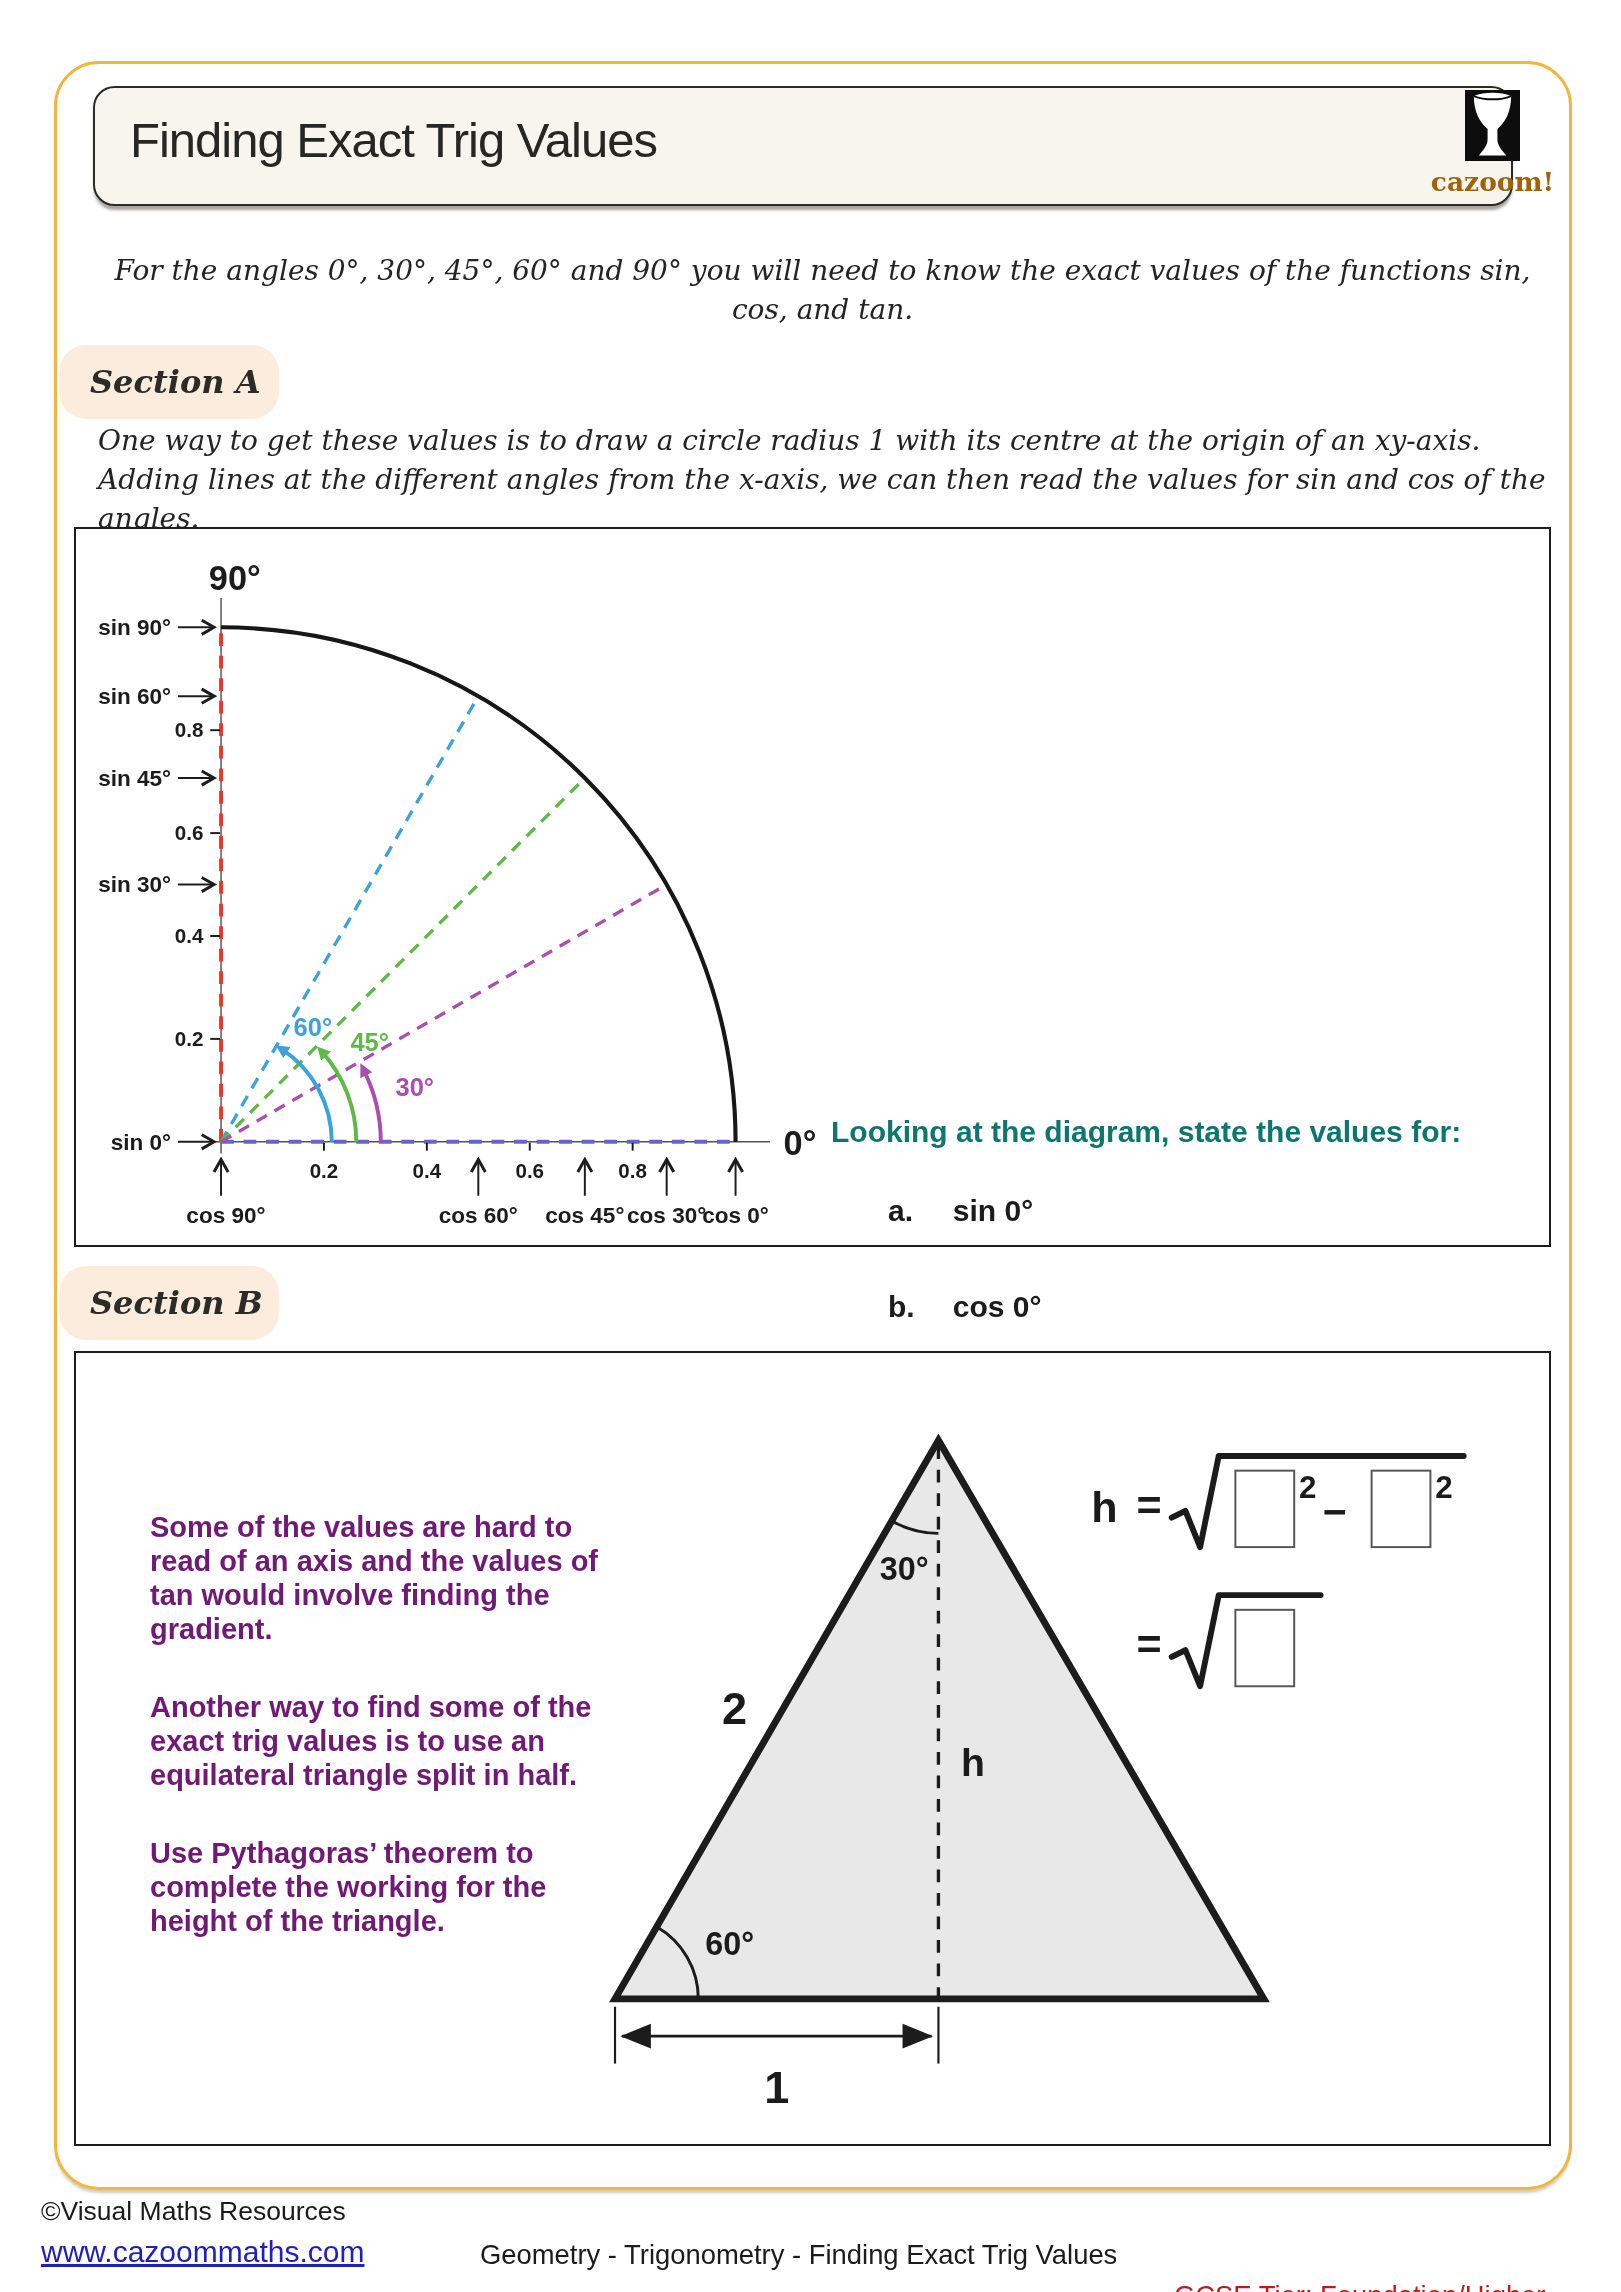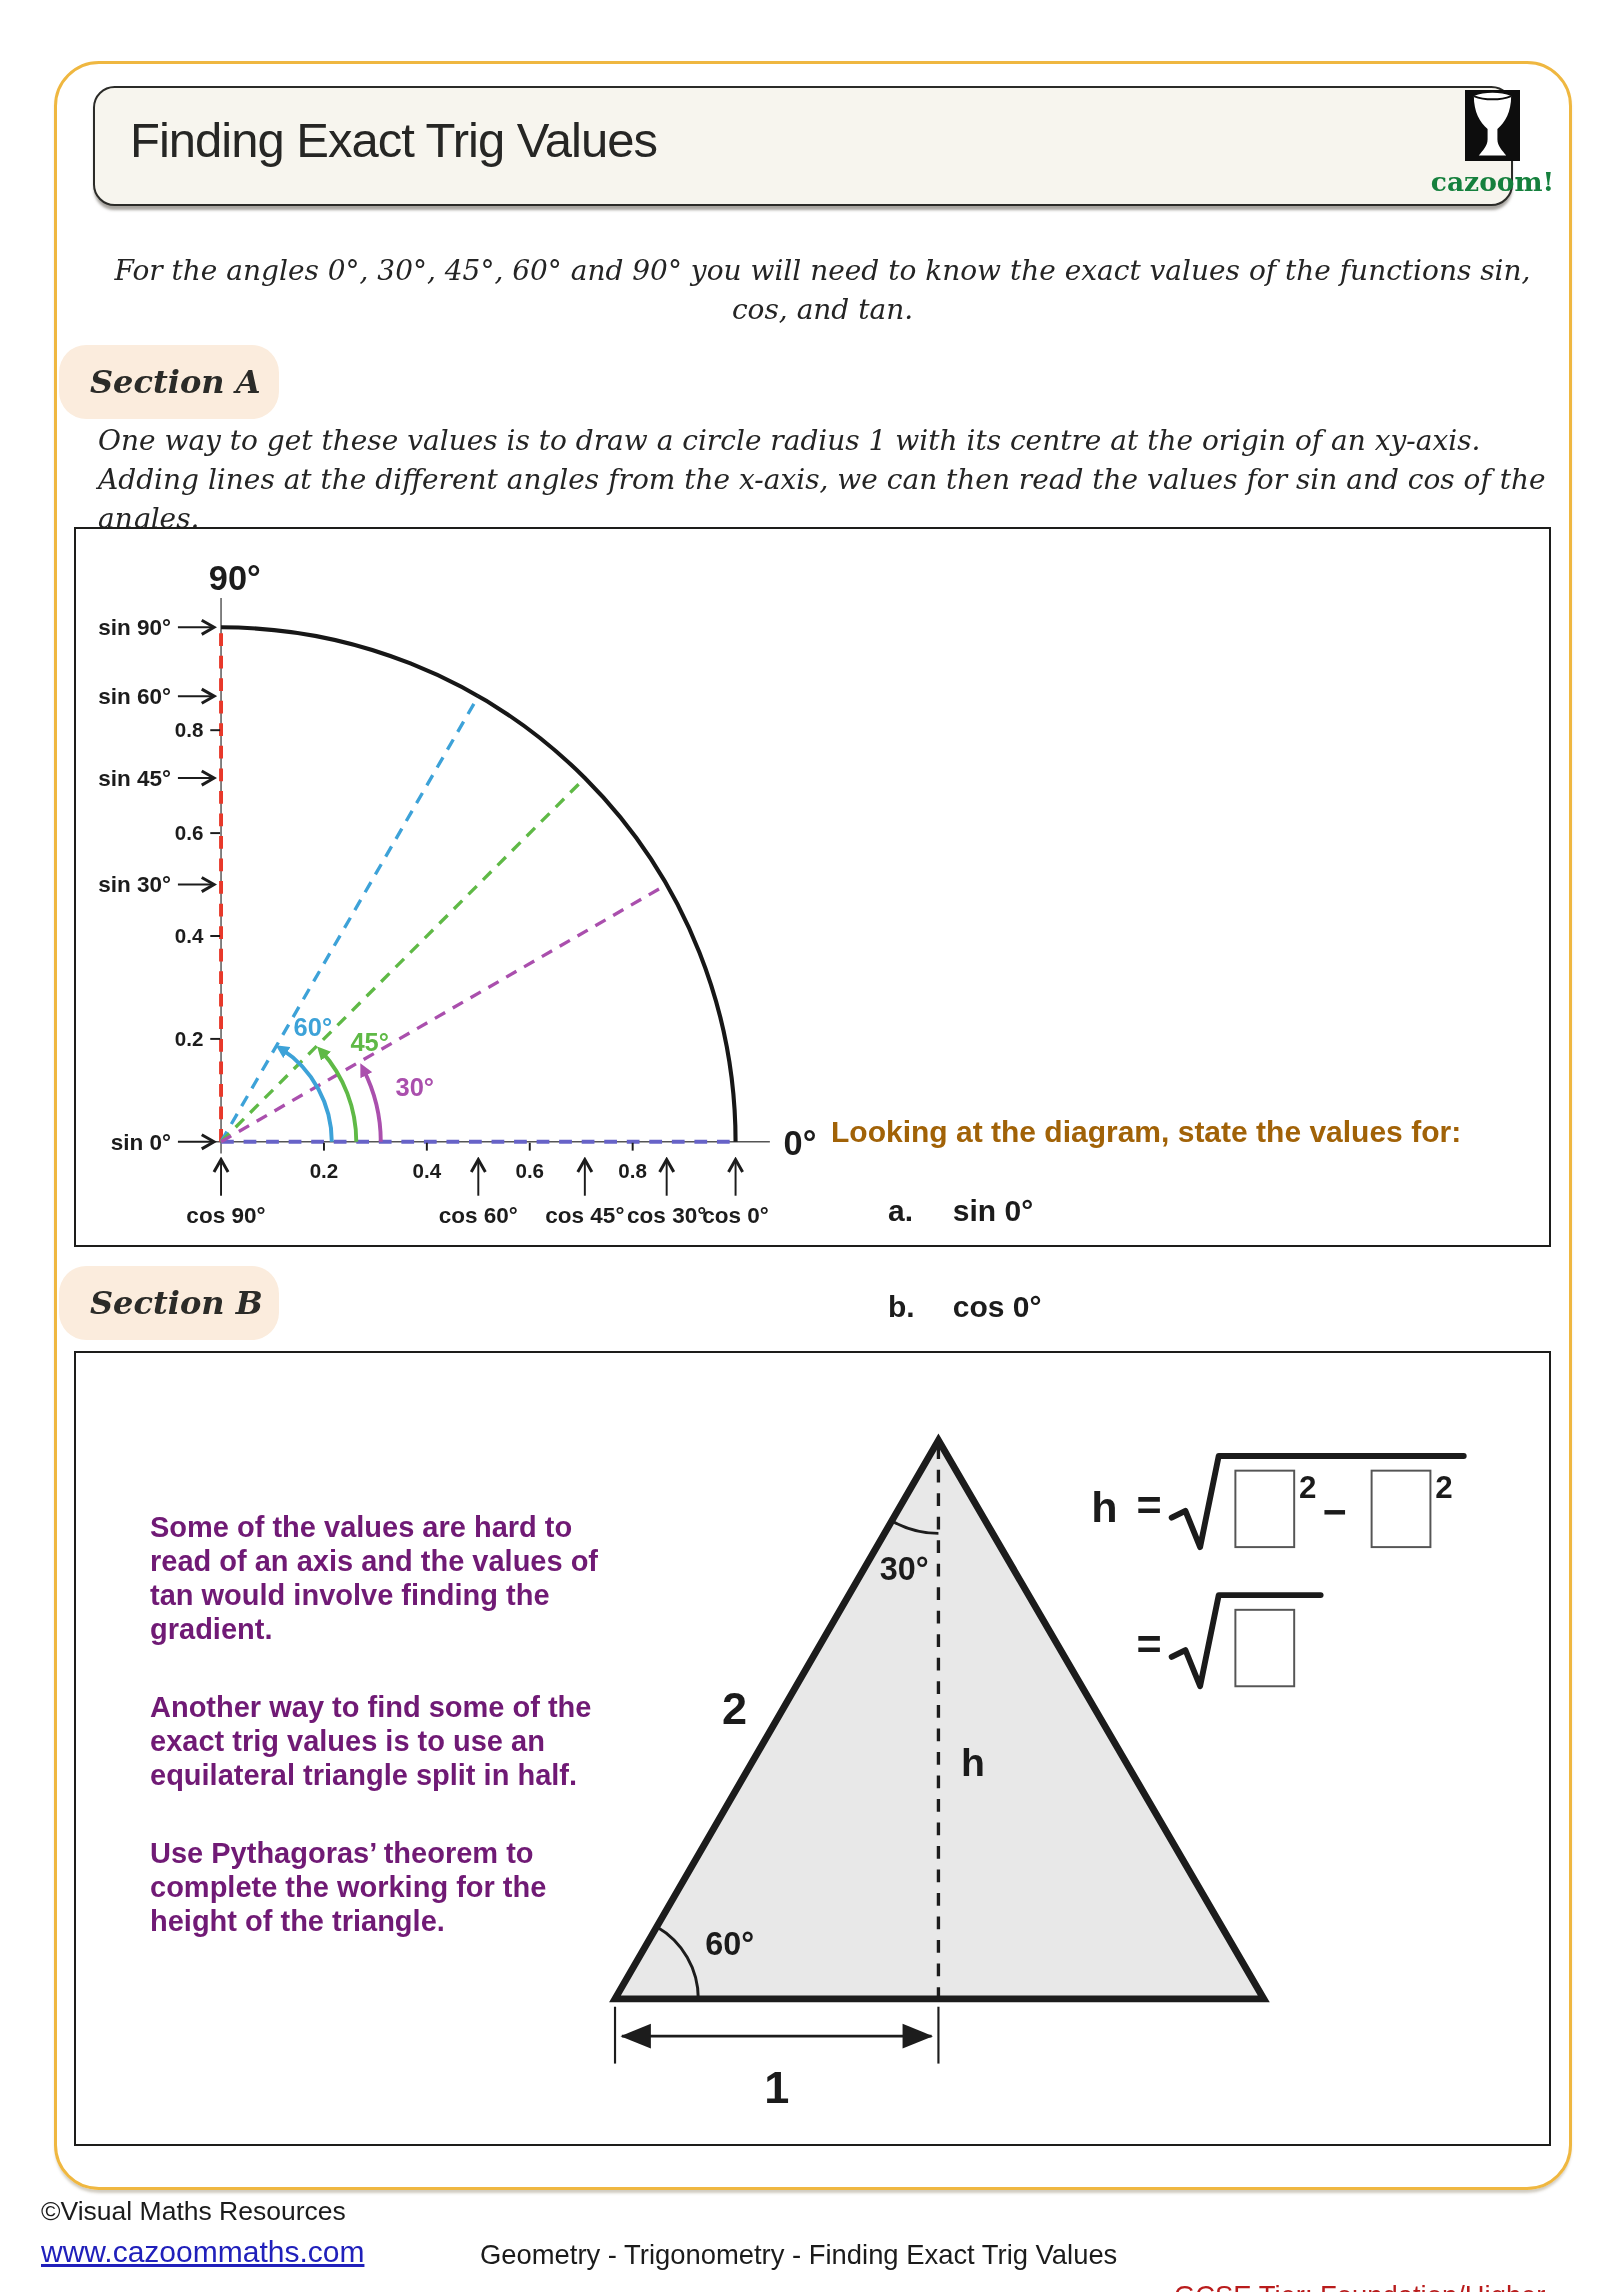--- a/index.html
+++ b/index.html
@@ -9,37 +9,37 @@
         border:3.9px solid #efb740;border-radius:45px;
         box-shadow:0 3.9px 2.9px -1px rgba(150,140,115,0.45);}
   .title-box{position:absolute;left:93px;top:86px;width:1416px;height:116px;
         background:#f7f5ee;border:2.9px solid #2b2b28;border-radius:21.6px;
         box-shadow:0 4.9px 2.9px -1px rgba(95,90,80,0.55);}
   .title{position:absolute;left:35px;top:23.5px;font-size:49px;font-weight:normal;
         letter-spacing:-1px;color:#262624;}
   .logo{position:absolute;left:1314px;top:2px;width:167px;height:110px;text-align:center;}
   .logo-square{display:inline-block;width:55px;height:71px;background:#0d0d0d;}
   .logo-text{font-family:"DejaVu Serif",serif;font-weight:bold;font-size:26.5px;
-        color:#15803d;margin-top:1px;letter-spacing:0px;}
+        color:#a16207;margin-top:1px;letter-spacing:0px;}
   .intro{position:absolute;left:98px;top:251px;width:1449px;
         font-family:"DejaVu Serif",serif;font-style:italic;font-size:28px;line-height:39px;color:#242424;text-align:center;}
   .badge{position:absolute;width:220px;height:74px;background:#fbecdd;border-radius:27.4px;}
   .badge-a{left:59px;top:345px;}
   .badge-b{left:59px;top:1266px;}
   .badge-label{position:absolute;left:31px;top:17.6px;font-family:"DejaVu Serif",serif;
         font-style:italic;font-weight:bold;font-size:32px;color:#2b2b28;text-align:center;}
   .para-a{position:absolute;left:98px;top:421px;width:1449px;
         font-family:"DejaVu Serif",serif;font-style:italic;font-size:28px;line-height:39px;color:#242424;}
   .boxA{position:absolute;left:74px;top:527px;width:1473px;height:716px;
         border:2px solid #1d1d1b;background:#ffffff;}
   .boxB{position:absolute;left:74px;top:1351px;width:1473px;height:791px;
         border:2px solid #1d1d1b;background:#ffffff;}
   .diagram-svg{position:absolute;left:0;top:0;}
   .questions{position:absolute;left:755px;top:586px;width:784px;}
-  .q-prompt{font-size:30px;font-weight:bold;color:#a16207;}
+  .q-prompt{font-size:30px;font-weight:bold;color:#0f766e;}
   .q-list{margin-top:45px;}
   .q-item{display:flex;height:96px;align-items:flex-start;font-size:30px;font-weight:bold;}
   .q-letter{width:55px;margin-left:57px;}
   .q-expr{margin-left:9.8px;}
   .sectionb-text{position:absolute;left:74px;top:157px;width:470px;
         font-size:29px;font-weight:bold;line-height:34px;color:#701a75;}
   .sectionb-text p{margin:0 0 44px 0;}
   .footer-copy{position:absolute;left:41px;top:2196px;font-size:26.5px;color:#1b1b1b;}
   .footer-link{position:absolute;left:41px;top:2235px;font-size:30px;color:#2020bb;
         text-decoration:underline;}

